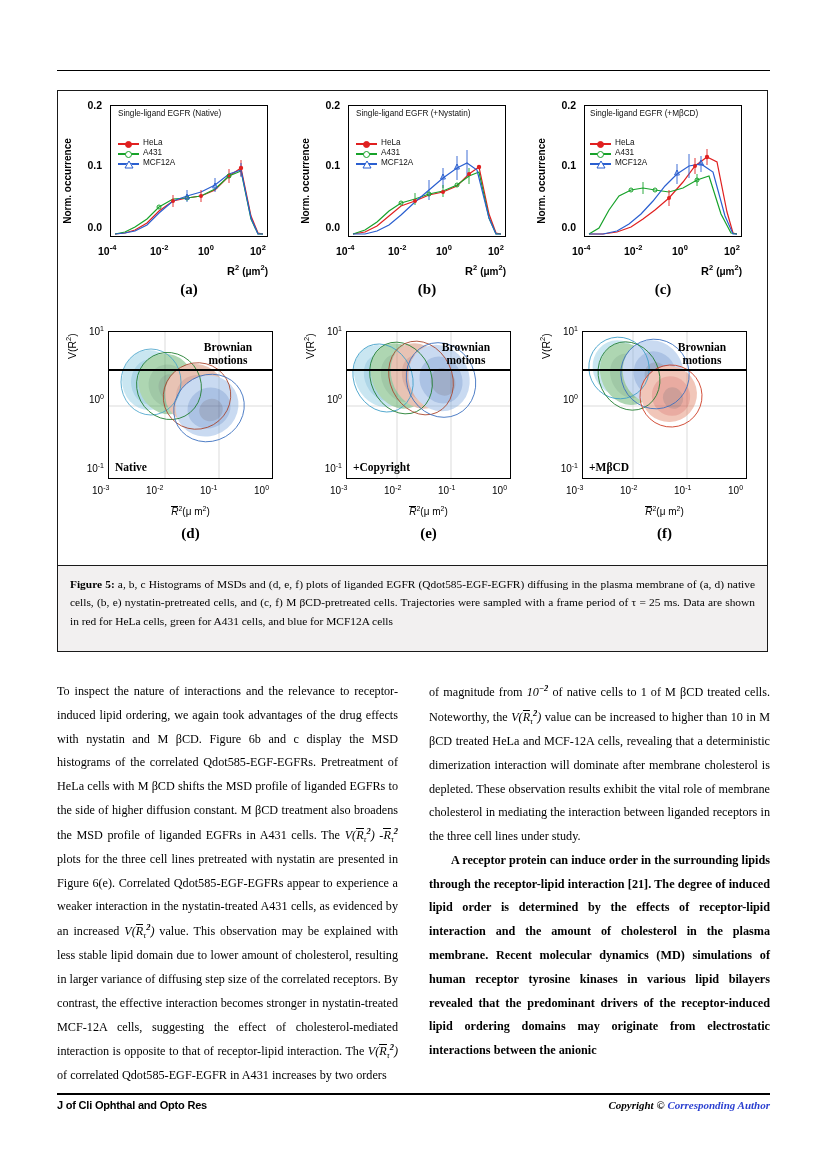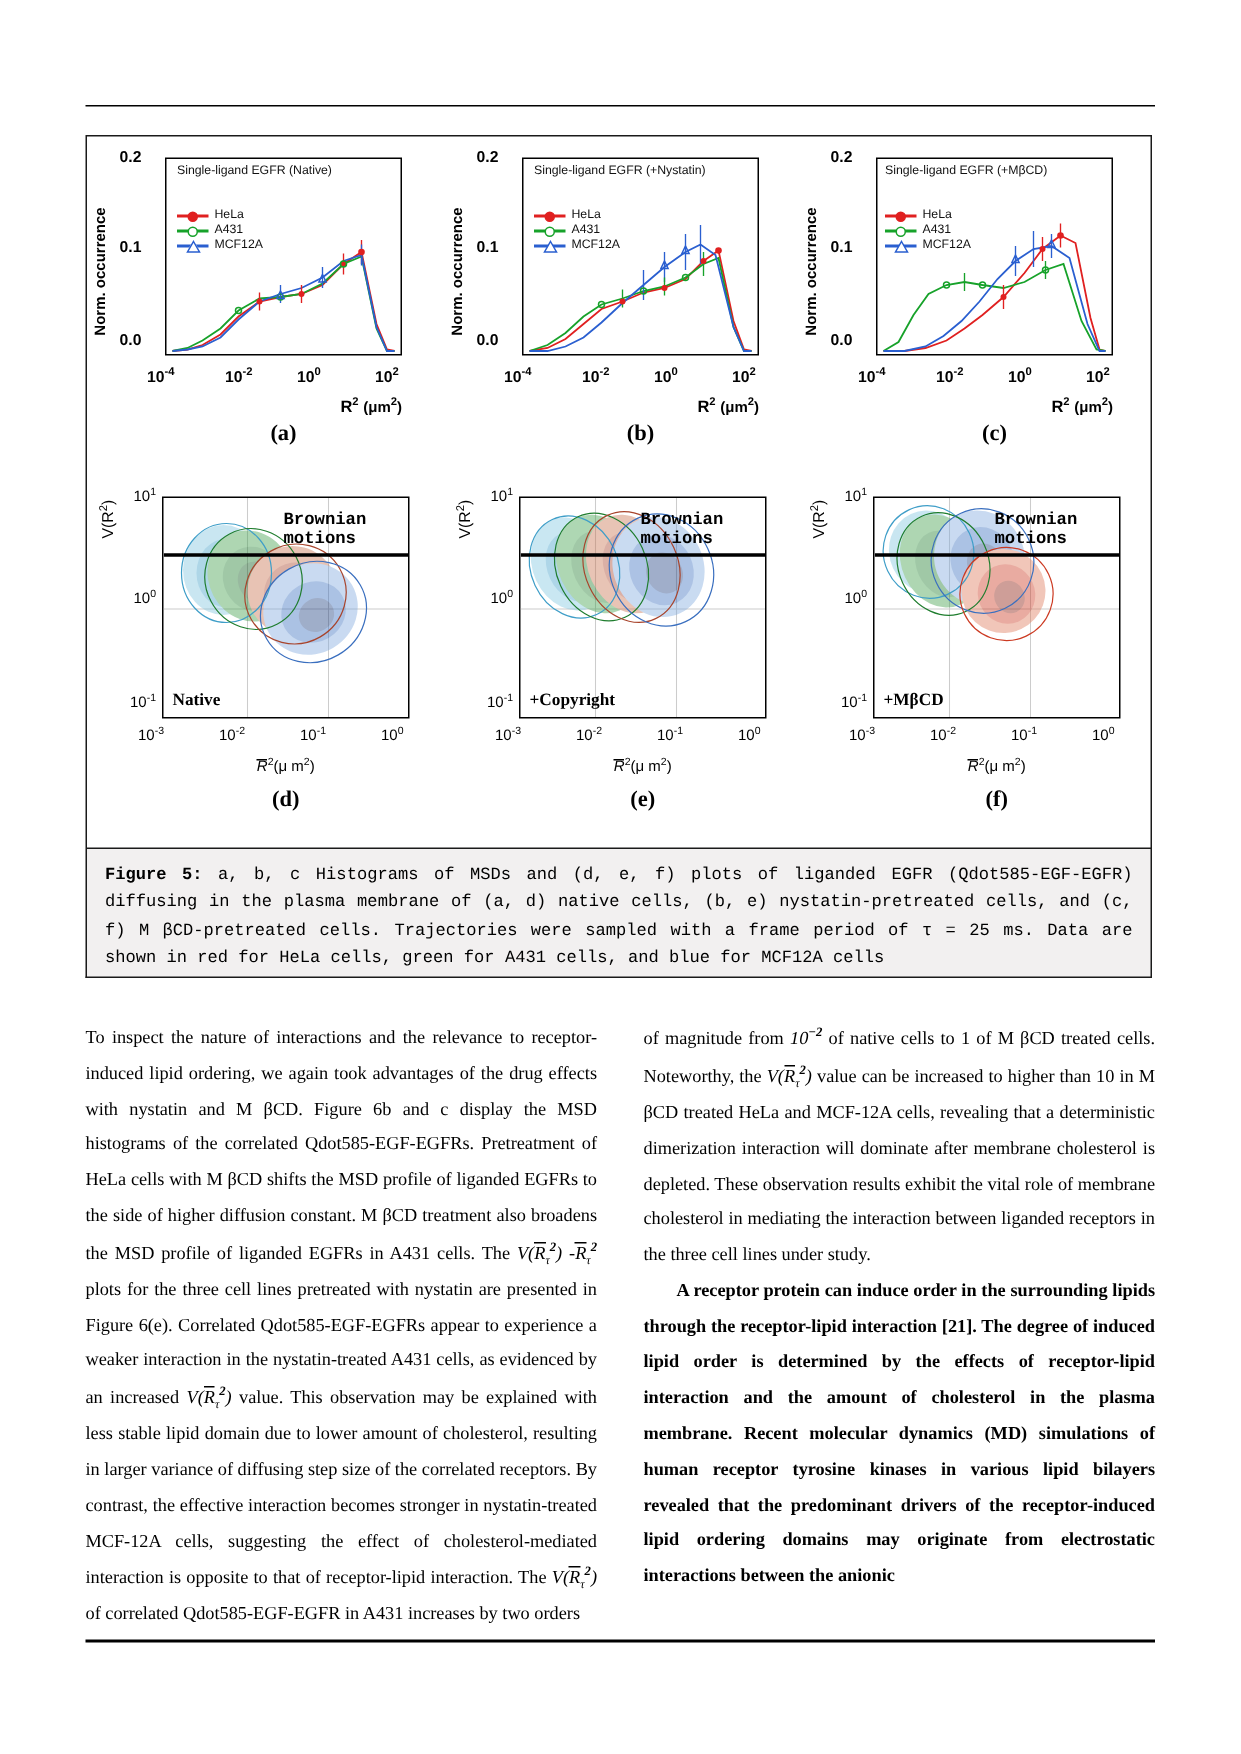--- a/index.html
+++ b/index.html
@@ -32,21 +32,21 @@
     position:absolute;left:57px;top:90px;width:711px;height:476px;
     border:1.1px solid #1a1a1a;background:#fff;box-sizing:border-box;
   }
   .capbox{
     position:absolute;left:57px;top:566px;width:711px;height:86px;
     border:1.1px solid #1a1a1a;border-top:none;background:#f2f0f0;
     box-sizing:border-box;padding:9px 12px 0 12px;
   }
   .cap{
     font-size:11.4px;line-height:1.62;text-align:justify;
-    font-family:Liberation Mono, monospace;
+    font-family:Liberation Serif, serif;
   }
   .cap b{font-weight:bold;}
 
   
   .hrow{position:absolute;left:0;top:2px;width:711px;height:215px;}
   .hpanel{position:absolute;top:0;width:237px;height:215px;}
   .hp-a{left:0;} .hp-b{left:238px;} .hp-c{left:474px;}
 
   .ylab{
     position:absolute;left:4px;top:28px;
@@ -54,21 +54,21 @@
     font-weight:bold;font-size:10px;
     transform:rotate(-90deg);transform-origin:left top;
     white-space:nowrap;
     width:120px;
   }
   .ylab span{display:block;transform:translate(-120px,0);text-align:center;width:120px;}
 
   .ytick{
     position:absolute;
     font-family:"Liberation Sans",sans-serif;
-    font-weight:bold;font-size:10.5px;text-align:center;width:30px;
+    font-weight:bold;font-size:10.5px;text-align:right;width:30px;
   }
   .plotarea{
     position:absolute;left:52px;top:12px;width:158px;height:132px;
     border:1.3px solid #000;box-sizing:border-box;background:#fff;
     overflow:hidden;
   }
   .xtick{
     position:absolute;
     font-family:"Liberation Sans",sans-serif;
     font-weight:bold;font-size:10.5px;white-space:nowrap;
@@ -119,22 +119,22 @@
     position:absolute;font-family:"Liberation Sans",sans-serif;font-size:10px;white-space:nowrap;
   }
   .cxtick sup{font-size:7px;}
   .cxaxislab{
     position:absolute;left:50px;top:186px;width:165px;text-align:center;
     font-family:"Liberation Sans",sans-serif;font-size:10px;
   }
   .cxaxislab sup{font-size:7px;}
   .ovl{border-top:1px solid #000;display:inline-block;line-height:1.05;font-style:italic;}
   .brown{
-    position:absolute;right:5px;top:9px;width:78px;
-    font-family:Liberation Mono, monospace;font-weight:bold;font-size:11.5px;
+    position:absolute;right:5px;top:9px;width:78px;text-align:center;
+    font-family:Liberation Serif, serif;font-weight:bold;font-size:11.5px;
     line-height:1.12;color:#000;
   }
   .condlab{
     position:absolute;left:6px;bottom:5px;
     font-family:"Liberation Serif",serif;font-weight:bold;font-size:11.5px;color:#000;
   }
   .cpanlab{
     position:absolute;left:50px;top:206px;width:165px;text-align:center;
     font-family:"Liberation Serif",serif;font-weight:bold;font-size:15px;
   }
@@ -554,14 +554,18 @@
     <div class="col col-l">
       <p><span>To inspect the nature of interactions and the relevance to receptor-induced lipid ordering, we again took advantages of the drug effects with nystatin and M βCD. Figure 6b and c display the MSD histograms of the correlated Qdot585-EGF-EGFRs. Pretreatment of HeLa cells with M βCD shifts the MSD profile of liganded EGFRs to the side of higher diffusion constant. M βCD treatment also broadens the MSD profile of liganded EGFRs in A431 cells. The </span><span class="mth">V(<span class="bar">R</span><sub>τ</sub><sup><b>2</b></sup>) -<span class="bar">R</span><sub>τ</sub><sup><b>2</b></sup></span><span> plots for the three cell lines pretreated with nystatin are presented in Figure 6(e). Correlated Qdot585-EGF-EGFRs appear to experience a weaker interaction in the nystatin-treated A431 cells, as evidenced by an increased </span><span class="mth">V(<span class="bar">R</span><sub>τ</sub><sup><b>2</b></sup>)</span><span> value. This observation may be explained with less stable lipid domain due to lower amount of cholesterol, resulting in larger variance of diffusing step size of the correlated receptors. By contrast, the effective interaction becomes stronger in nystatin-treated MCF-12A cells, suggesting the effect of cholesterol-mediated interaction is opposite to that of receptor-lipid interaction. The </span><span class="mth">V(<span class="bar">R</span><sub>τ</sub><sup><b>2</b></sup>)</span><span> of correlated Qdot585-EGF-EGFR in A431 increases by two orders</span></p>
     </div>
     <div class="col col-r">
       <p><span>of magnitude from </span><span class="mth">10<sup><b>−2</b></sup></span><span> of native cells to 1 of M βCD treated cells. Noteworthy, the </span><span class="mth">V(<span class="bar">R</span><sub>τ</sub><sup><b>2</b></sup>)</span><span> value can be increased to higher than 10 in M βCD treated HeLa and MCF-12A cells, revealing that a deterministic dimerization interaction will dominate after membrane cholesterol is depleted. These observation results exhibit the vital role of membrane cholesterol in mediating the interaction between liganded receptors in the three cell lines under study.</span></p>
       <p class="ind">A receptor protein can induce order in the surrounding lipids through the receptor-lipid interaction [21]. The degree of induced lipid order is determined by the effects of receptor-lipid interaction and the amount of cholesterol in the plasma membrane. Recent molecular dynamics (MD) simulations of human receptor tyrosine kinases in various lipid bilayers revealed that the predominant drivers of the receptor-induced lipid ordering domains may originate from electrostatic interactions between the anionic</p>
     </div>
   </div>
 
   <div class="ftr-rule"></div>
+  <div class="ftr">
+    <div class="ftr-l">J of Cli Ophthal and Opto Res</div>
+    <div class="ftr-r"><span>Copyright ©</span> <span class="lnk">Corresponding Author</span></div>
+  </div>
 
 </div>
 
 </body></html>

